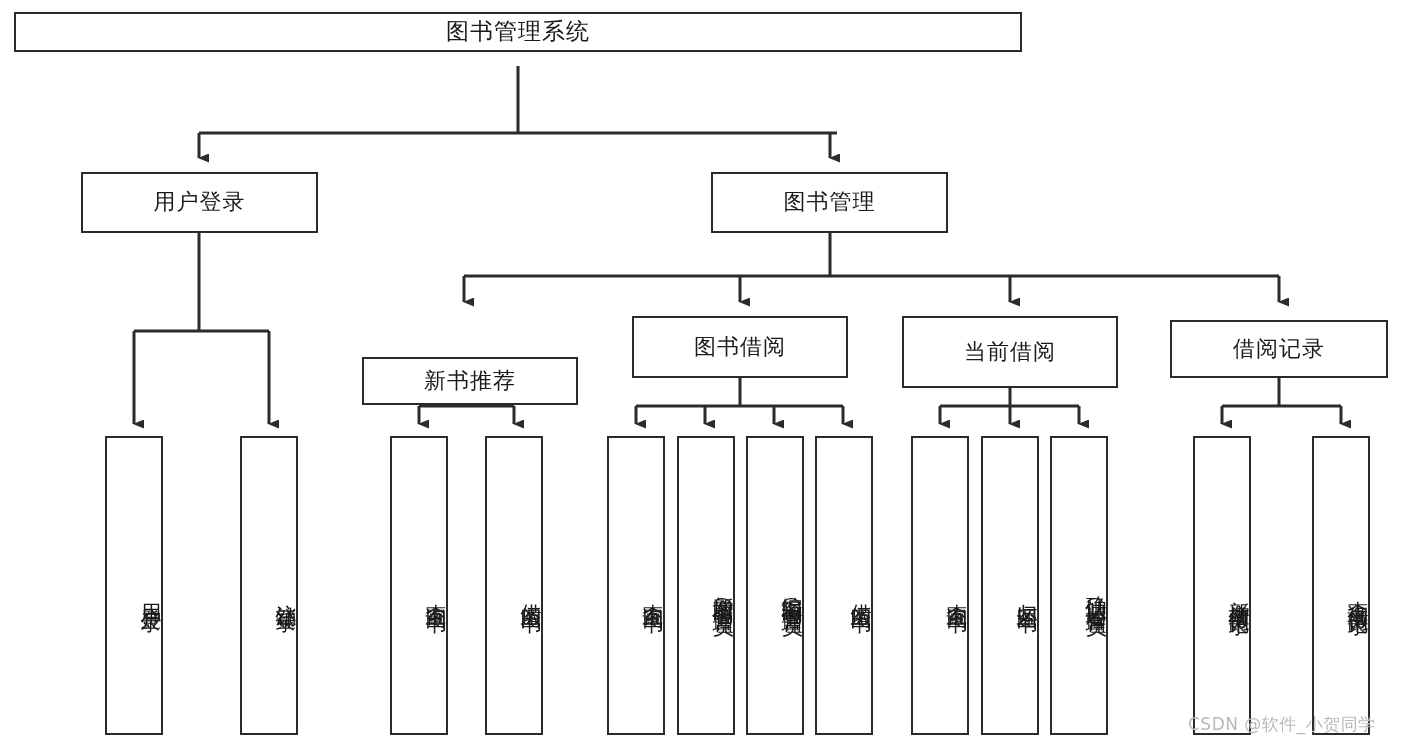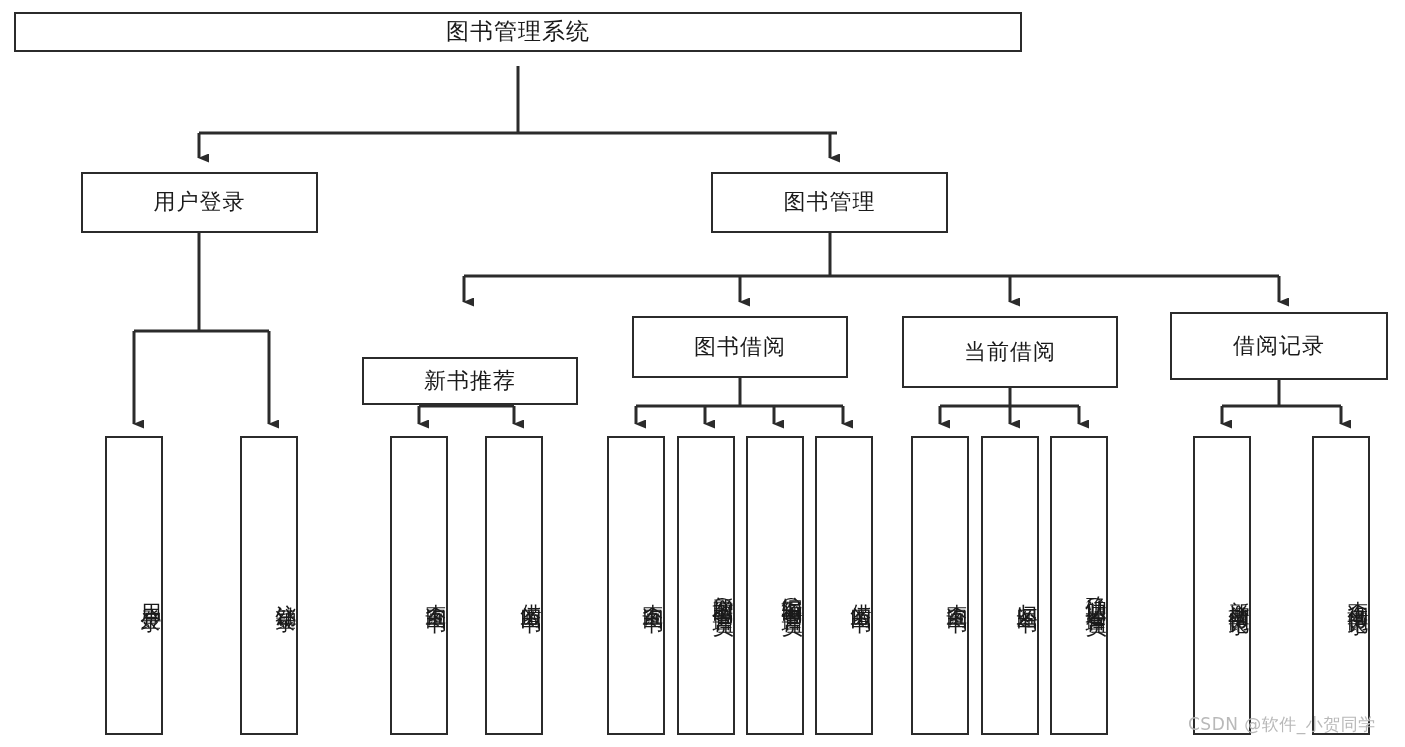--- a/index.html
+++ b/index.html
@@ -130,21 +130,21 @@
   <div class="node h" style="left:81px; top:172px; width:237px; height:61px;">用户登录</div>
 
   <div class="node h" style="left:711px; top:172px; width:237px; height:61px;">图书管理</div>
 
   <div class="node h" style="left:362px; top:316px; width:216px; height:48px;margin-top:41px;">新书推荐</div>
 
   <div class="node h" style="left:632px; top:316px; width:216px; height:62px;">图书借阅</div>
 
   <div class="node h" style="left:902px; top:316px; width:216px; height:72px;">当前借阅</div>
 
-  <div class="node h" style="left:1170px; top:312px; width:218px; height:68px;">借阅记录</div>
+  <div class="node h" style="left:1170px; top:320px; width:218px; height:58px;">借阅记录</div>
 
   <div class="node v" style="left:105px; top:436px; width:58px; height:299px;">
     <span class="vtext">用户登录</span>
   </div>
 
   <div class="node v" style="left:240px; top:436px; width:58px; height:299px;">
     <span class="vtext">注销登录</span>
   </div>
 
   <div class="node v" style="left:390px; top:436px; width:58px; height:299px;">

